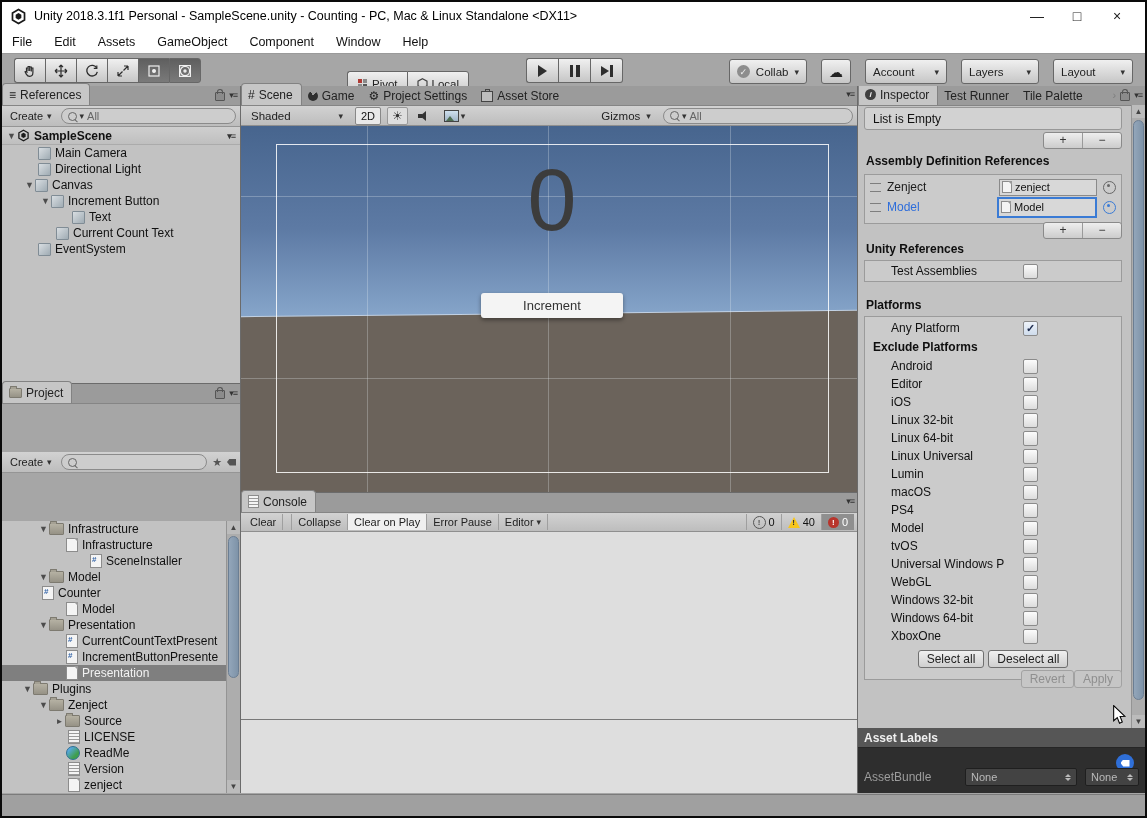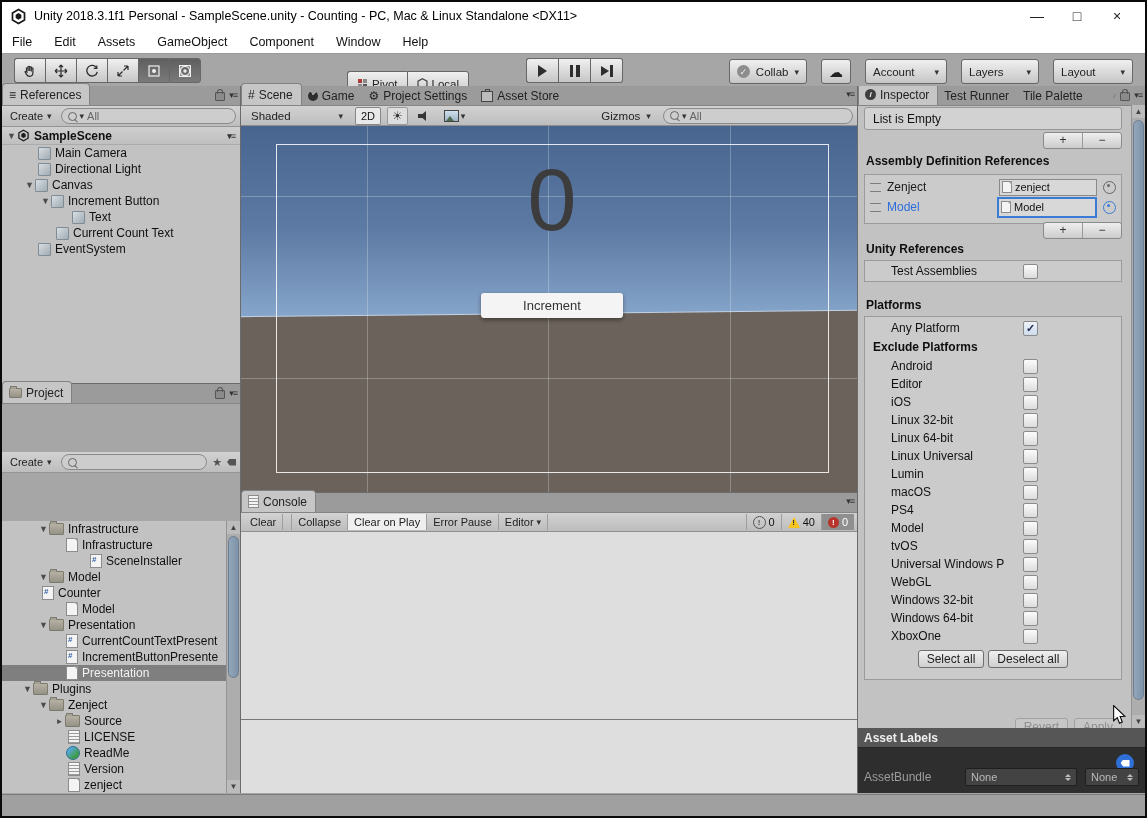--- a/index.html
+++ b/index.html
@@ -686,21 +686,21 @@
         <div class="labelrow">
             <span class="lbl">XboxOne</span>
             <span class="chk"></span>
           </div>
         <div style="display:flex;gap:4px;padding:5px 8px;justify-content:center;">
           <span class="btn2">Select all</span>
           <span class="btn2">Deselect all</span>
         </div>
       </div>
 
-      <div class="insp-abs" style="right:23px;top:632px;display:flex;gap:6px;">
+      <div class="insp-abs" style="right:23px;top:584px;display:flex;gap:0;">
         <span class="btn2 disabled">Revert</span>
         <span class="btn2 disabled">Apply</span>
       </div>
 
       <div class="vscroll" style="top:19px;height:623px;right:0;">
         <span class="sb-btn" style="top:0;">▲</span>
         <span class="thumb" style="top:15px;height:578px;"></span>
         <span class="sb-btn" style="bottom:0;">▼</span>
       </div>
 

